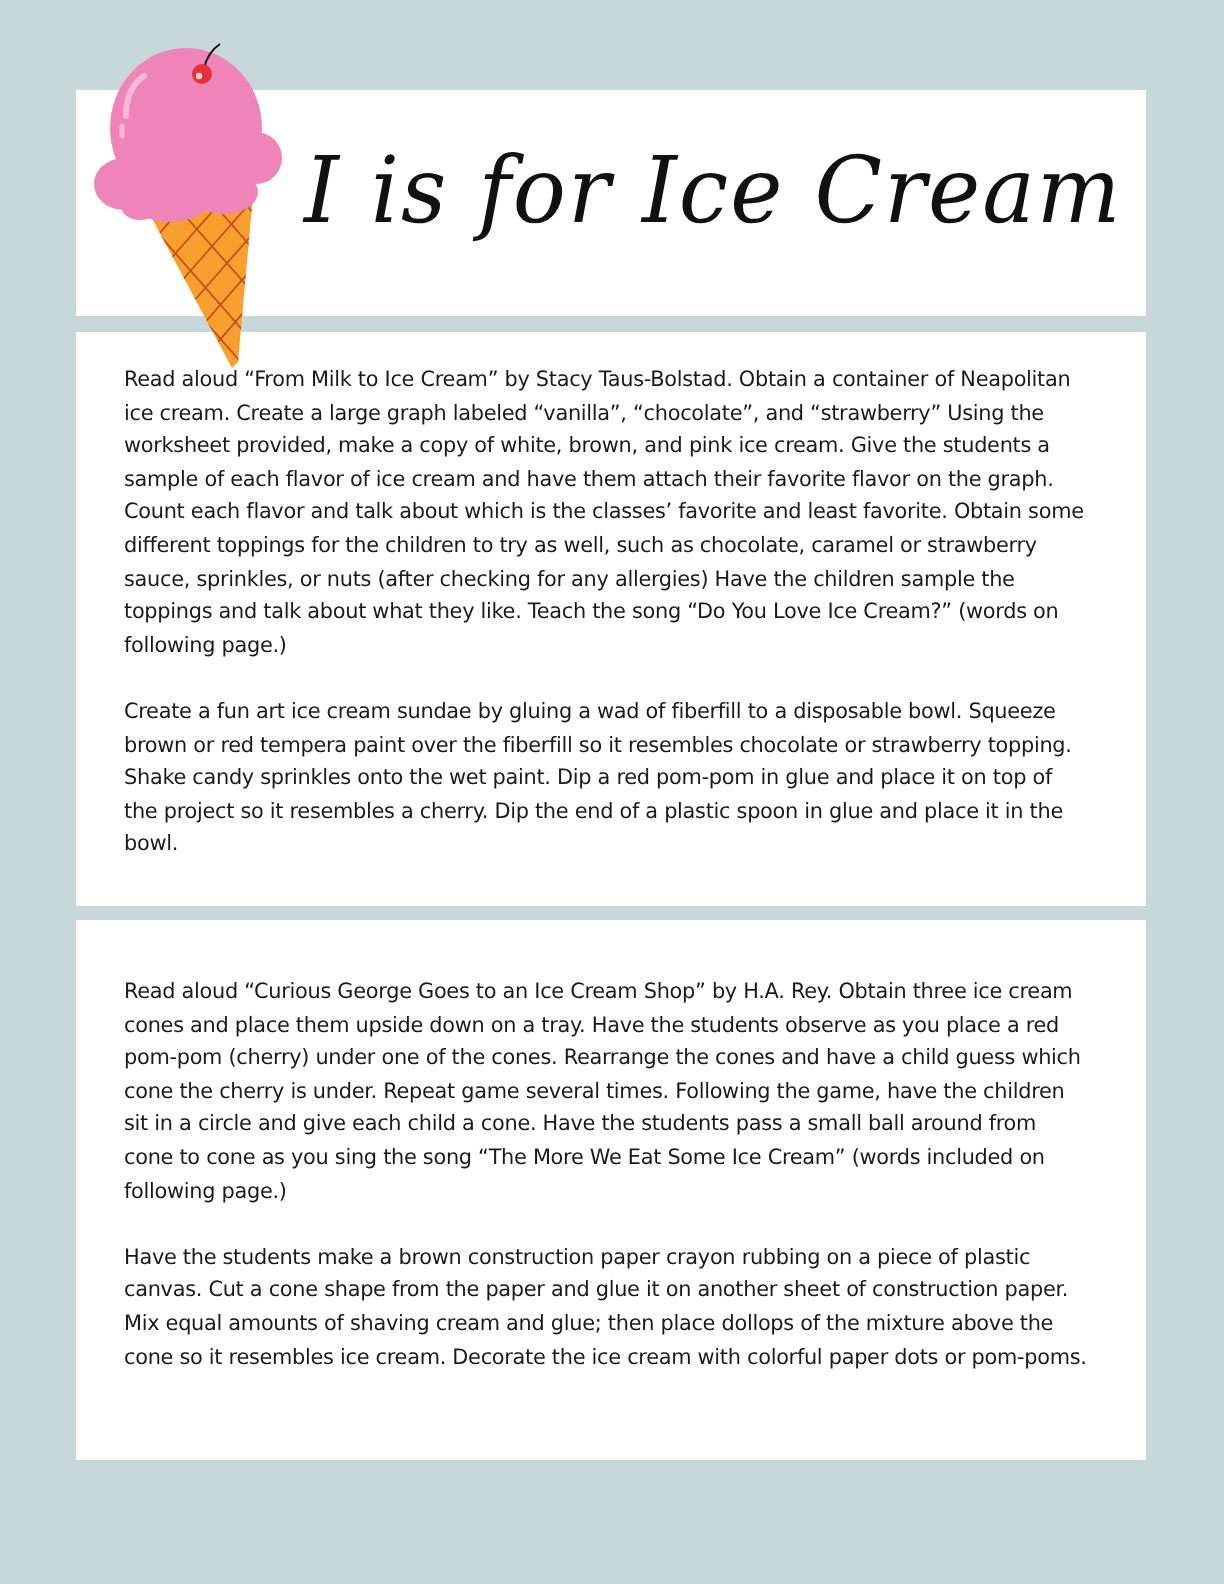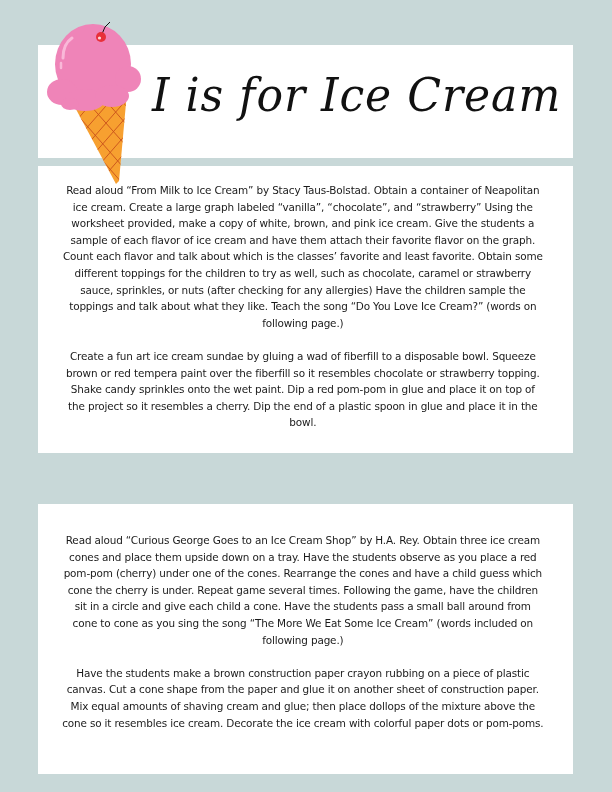--- a/index.html
+++ b/index.html
@@ -8,25 +8,24 @@
     background: #c8d8d8;
     position: relative;
     overflow: hidden;
     font-family: "DejaVu Sans Condensed", "DejaVu Sans", sans-serif;
   }
   .box {
     position: absolute;
     left: 38px;
     width: 535px;
     background: #ffffff;
-    text-align: center;
   }
   #header-box { top: 45px; height: 113px; }
   #box-1 { top: 166px; height: 287px; }
-  #box-2 { top: 504px; height: 270px; }
+  #box-2 { top: 460px; height: 270px; }
 
   .title {
     position: absolute;
     left: 114px; top: 20px;
     font-family: "DejaVu Serif", serif;
     font-style: italic;
     font-size: 46px;
     line-height: 60px;
     color: #111;
     letter-spacing: 1px;

